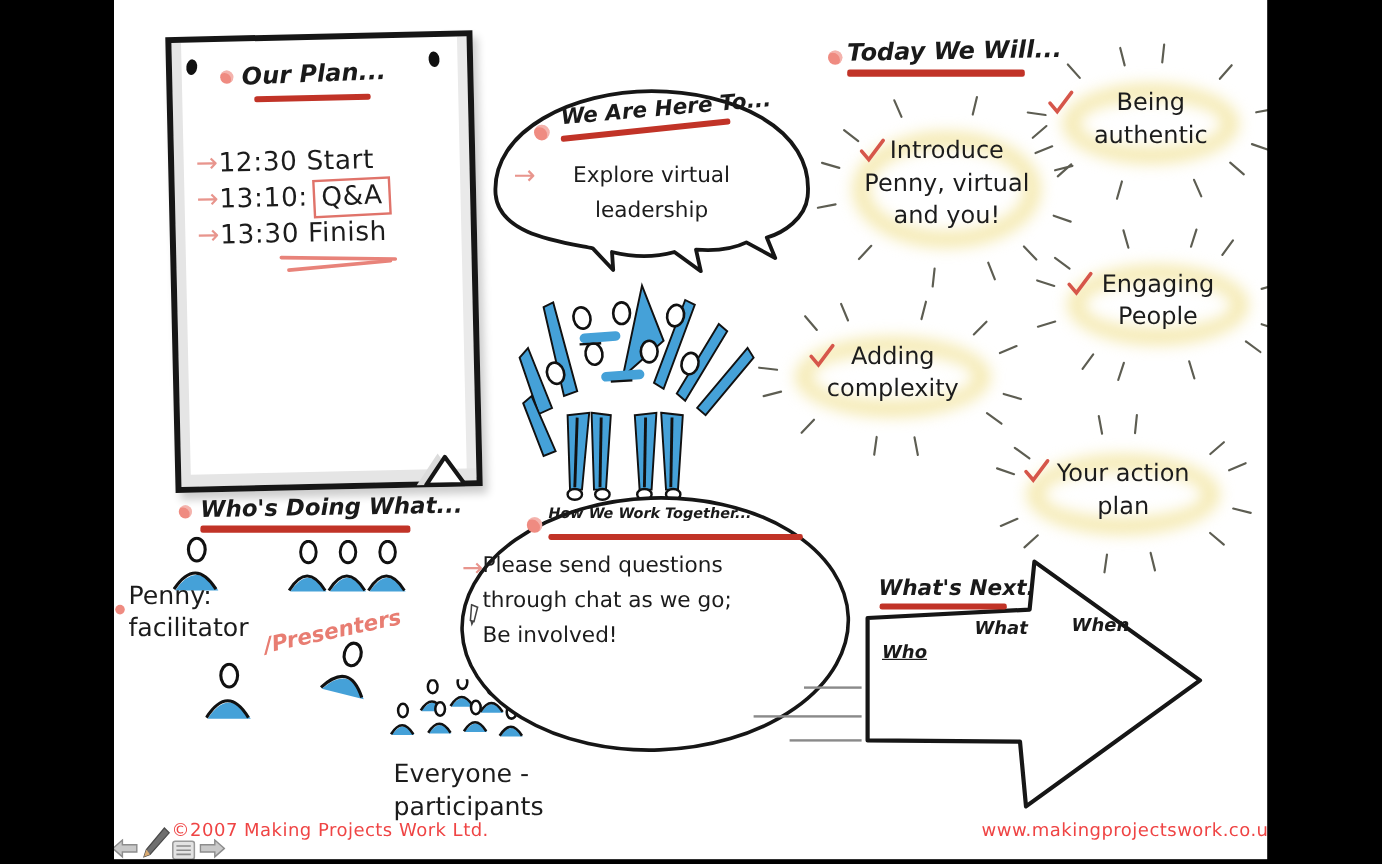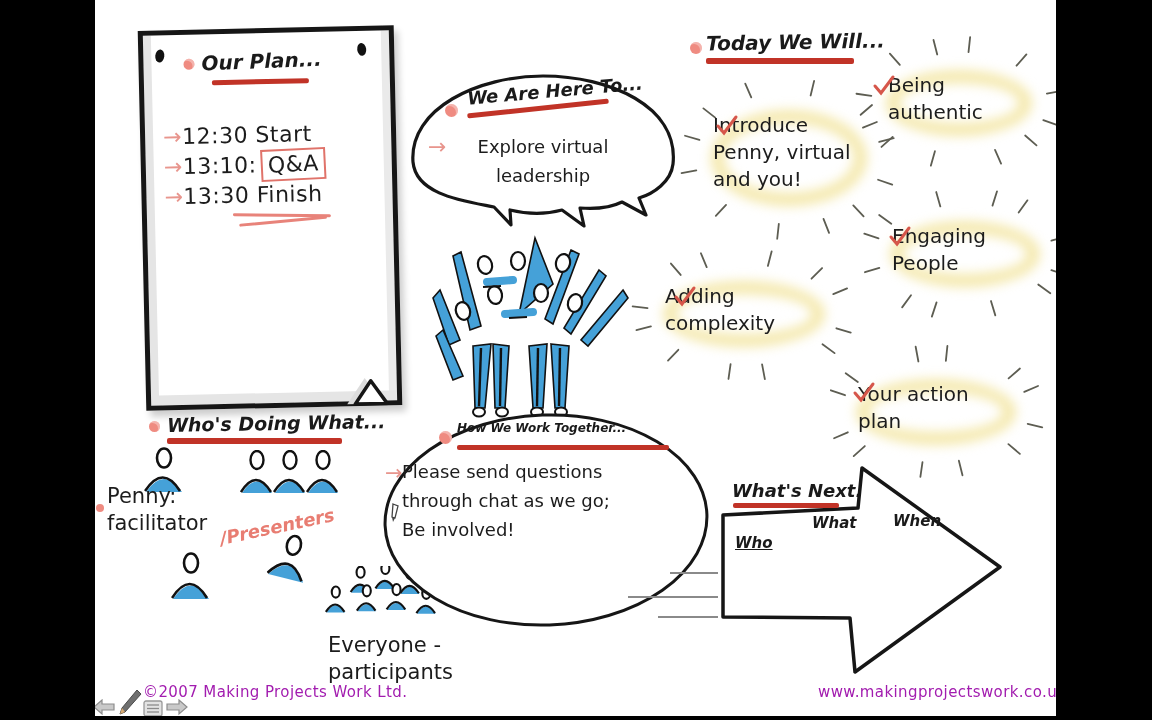--- a/index.html
+++ b/index.html
@@ -16,30 +16,30 @@
   .arrow{color:#e8958d;font-weight:normal;}
   
   .notepad{position:absolute;left:142px;top:28px;width:246px;height:370px;background:#fff;
            border:5px solid #161616;transform:rotate(-1.3deg);
            box-shadow:inset 8px -10px 0 0 #e5e5e5, inset -8px 0 0 0 #eaeaea, 4px 6px 7px rgba(0,0,0,.20);}
   .pin{position:absolute;width:9px;height:13px;background:#111;border-radius:50%;}
   .plan-item{font-size:22px;line-height:28px;letter-spacing:.5px;}
   .qa-box{display:inline-block;border:2px solid #e0736a;padding:0 5px;transform:rotate(-1.5deg);margin-left:4px;}
   .scribble{position:absolute;height:3px;background:#e8837a;border-radius:2px;}
   
-  .burst{position:absolute;text-align:left;}
+  .burst{position:absolute;text-align:center;}
   .burst::before{content:"";position:absolute;inset:-2px;border:13px solid rgba(243,231,166,.95);
                  border-radius:50%;filter:blur(6px);z-index:0;}
   .burst .label{position:relative;z-index:2;font-size:20px;line-height:27px;}
   .check{position:absolute;z-index:3;}
   
   .bubble-text{font-size:18px;line-height:29px;}
   .speedline{position:absolute;height:2px;background:#8a8a8a;}
   .hw-col{position:absolute;font-size:15px;}
-  .foot{position:absolute;font-size:15px;color:#a21caf;letter-spacing:.4px;z-index:30;}
+  .foot{position:absolute;font-size:15px;color:#ef4444;letter-spacing:.4px;z-index:30;}
   .role{font-size:21px;line-height:27px;}
 </style>
 </head>
 <body>
 
 <div class="stage">
 
   <div class="notepad">
     <div class="pin" style="left:12px;top:14px;transform:rotate(8deg);"></div>
     <div class="pin" style="left:214px;top:12px;transform:rotate(-6deg);"></div>

